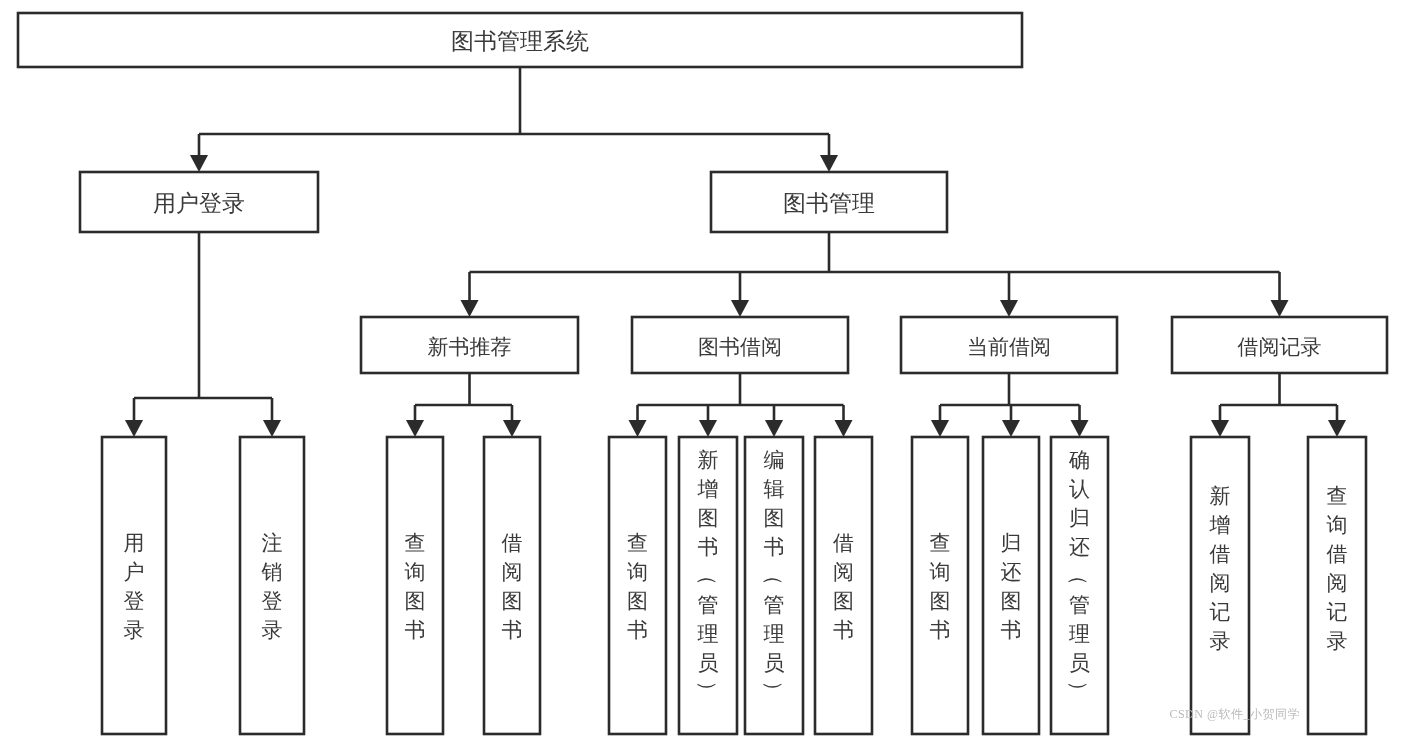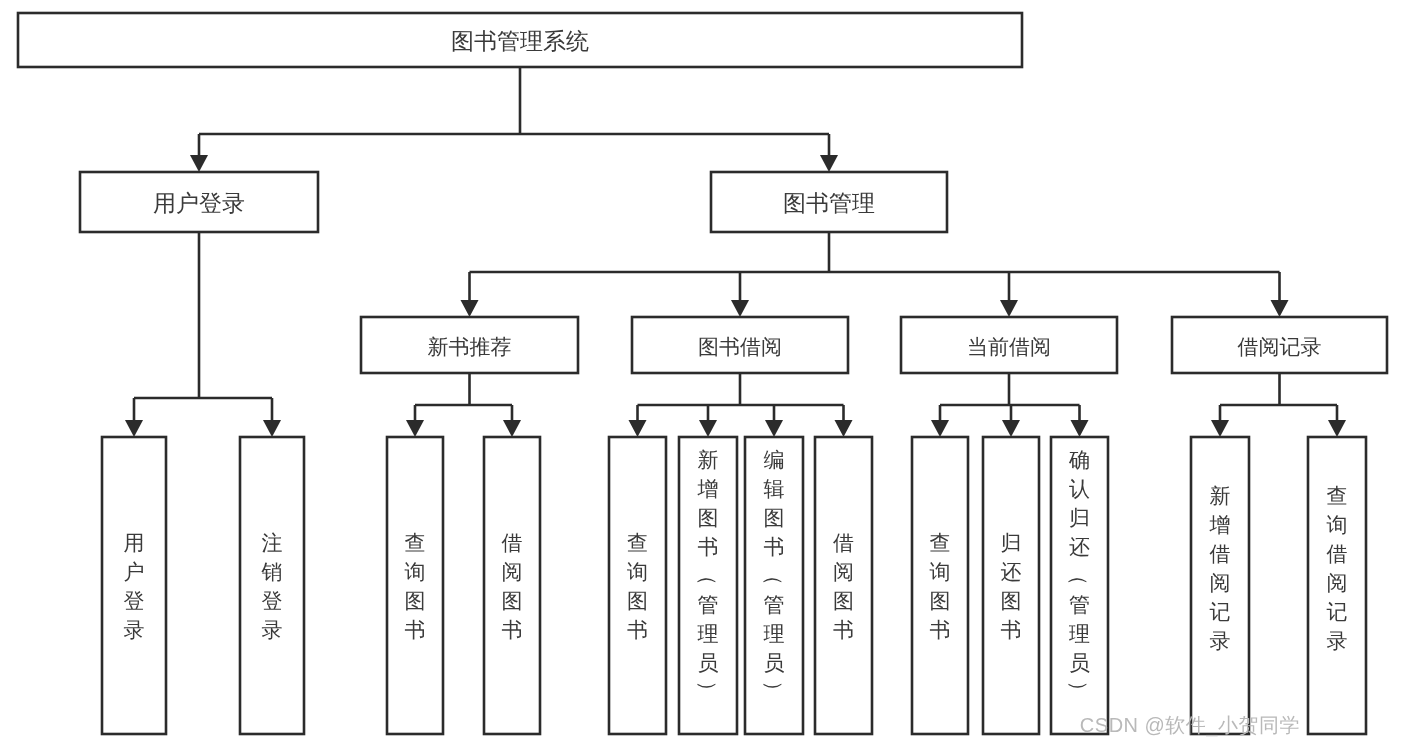--- a/index.html
+++ b/index.html
@@ -54,23 +54,23 @@
   .vlabel-char {
     fill: #3a3a3a;
     font-family: "Liberation Sans", sans-serif;
     font-size: 21px;
     text-anchor: middle;
     dominant-baseline: central;
   }
   .watermark {
     position: absolute;
     right: 8px;
-    bottom: 8px;
-    font-family: Liberation Sans, sans-serif;
-    font-size: 20px;
+    bottom: 24px;
+    font-family: Liberation Serif, serif;
+    font-size: 12px;
     color: #b9b9b9;
     letter-spacing: 0.5px;
     white-space: nowrap;
     user-select: none;
   }
 </style>
 </head>
 <body>
 
 <div id="diagram-root">

